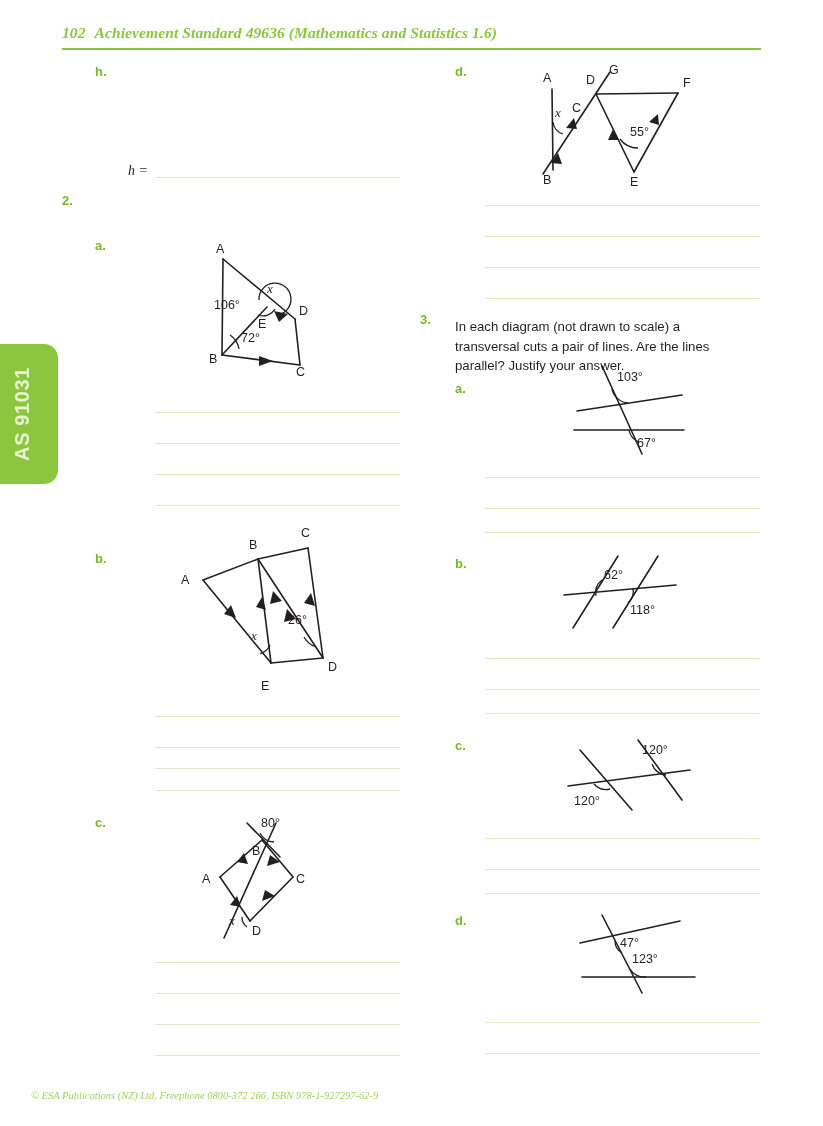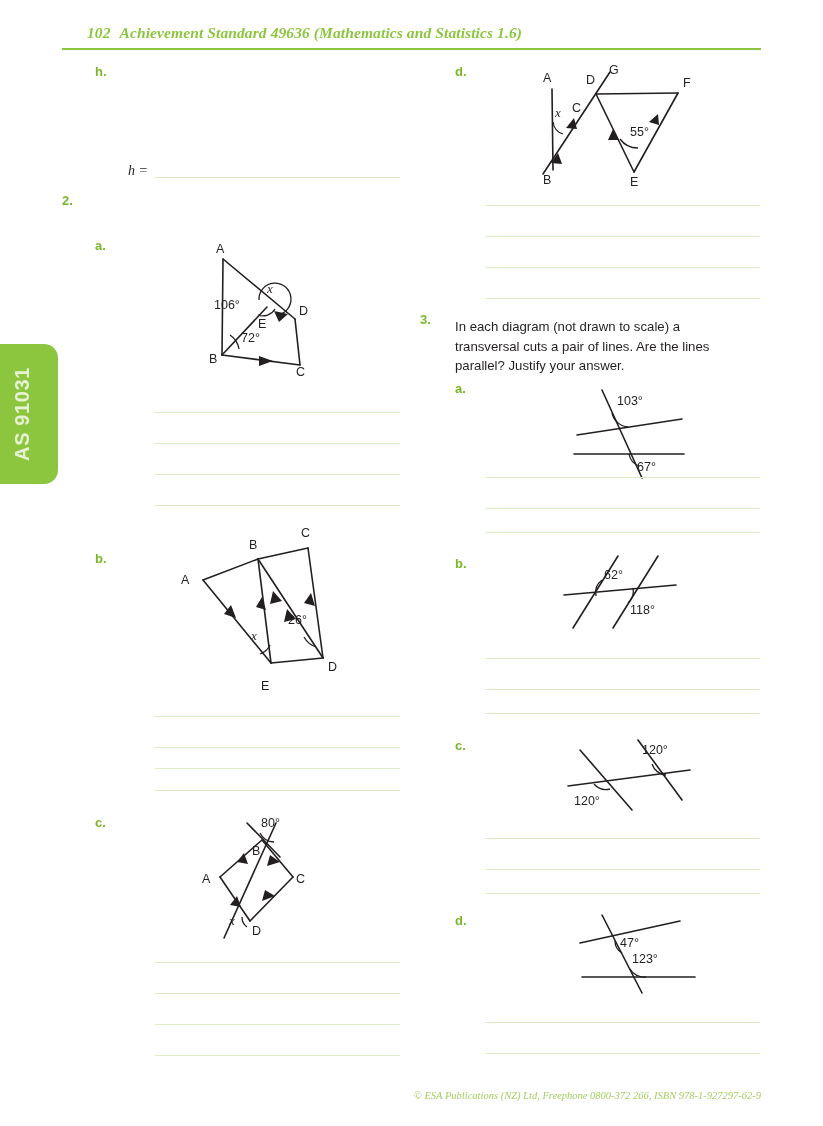--- a/index.html
+++ b/index.html
@@ -29,21 +29,21 @@
   }
   .pg-header .hdr-text {
     font-family: "Liberation Serif", serif;
     font-style: italic;
     font-weight: bold;
     font-size: 15.5px;
     color: #8cc63f;
     white-space: nowrap;
     letter-spacing: 0.1px;
   }
-  .pg-header .hdr-num { margin-right: 9px; margin-left: 25px; }
+  .pg-header .hdr-num { margin-right: 9px; }
   .hdr-rule {
     position: absolute;
     left: 62px;
     top: 48px;
     width: 699px;
     height: 2px;
     background: #8cc63f;
   }
 
   
@@ -68,28 +68,28 @@
     letter-spacing: 0.6px;
     white-space: nowrap;
   }
 
   
   .pg-footer {
     position: absolute;
     left: 0;
     top: 1090px;
     width: 823px;
-    text-align: right;
     padding-right: 62px;
     box-sizing: border-box;
     font-family: "Liberation Serif", serif;
     font-style: italic;
     font-size: 10.5px;
     color: #a3ce62;
     white-space: nowrap;
+    padding-left: 31px;
   }
 
   
   .abs { position: absolute; }
 
   .q-num {
     color: #7ab829;
     font-weight: bold;
     font-size: 13px;
   }
@@ -296,21 +296,21 @@
 
   <div class="abs q-num" style="left:420px; top:312px;">3.</div>
   <div class="abs q-text" style="left:455px; top:310px; width:310px;margin-top:7px;">
     <span>In each diagram (not drawn to scale) a</span><br>
     <span>transversal cuts a pair of lines. Are the lines</span><br>
     <span>parallel? Justify your answer.</span>
   </div>
 
   <div class="abs sub-letter" style="left:455px; top:381px;">a.</div>
 
-  <div class="diagram" style="left:562px; top:380px;">
+  <div class="diagram" style="left:562px; top:356px;">
     <svg width="140" height="85" viewBox="0 0 140 85">
       <path class="dg-line" d="M 15 55 L 120 39"></path>
       <path class="dg-line" d="M 12 74 L 122 74"></path>
       <path class="dg-line" d="M 40 10 L 80 98"></path>
 
       <path class="dg-arc" d="M 50 33 A 18 18 0 0 0 66 47"></path>
       <path class="dg-arc" d="M 67 74 A 16 16 0 0 0 77 86"></path>
 
       <text class="dg-txt" x="55" y="25">103°</text>
       <text class="dg-txt" x="75" y="91">67°</text>

